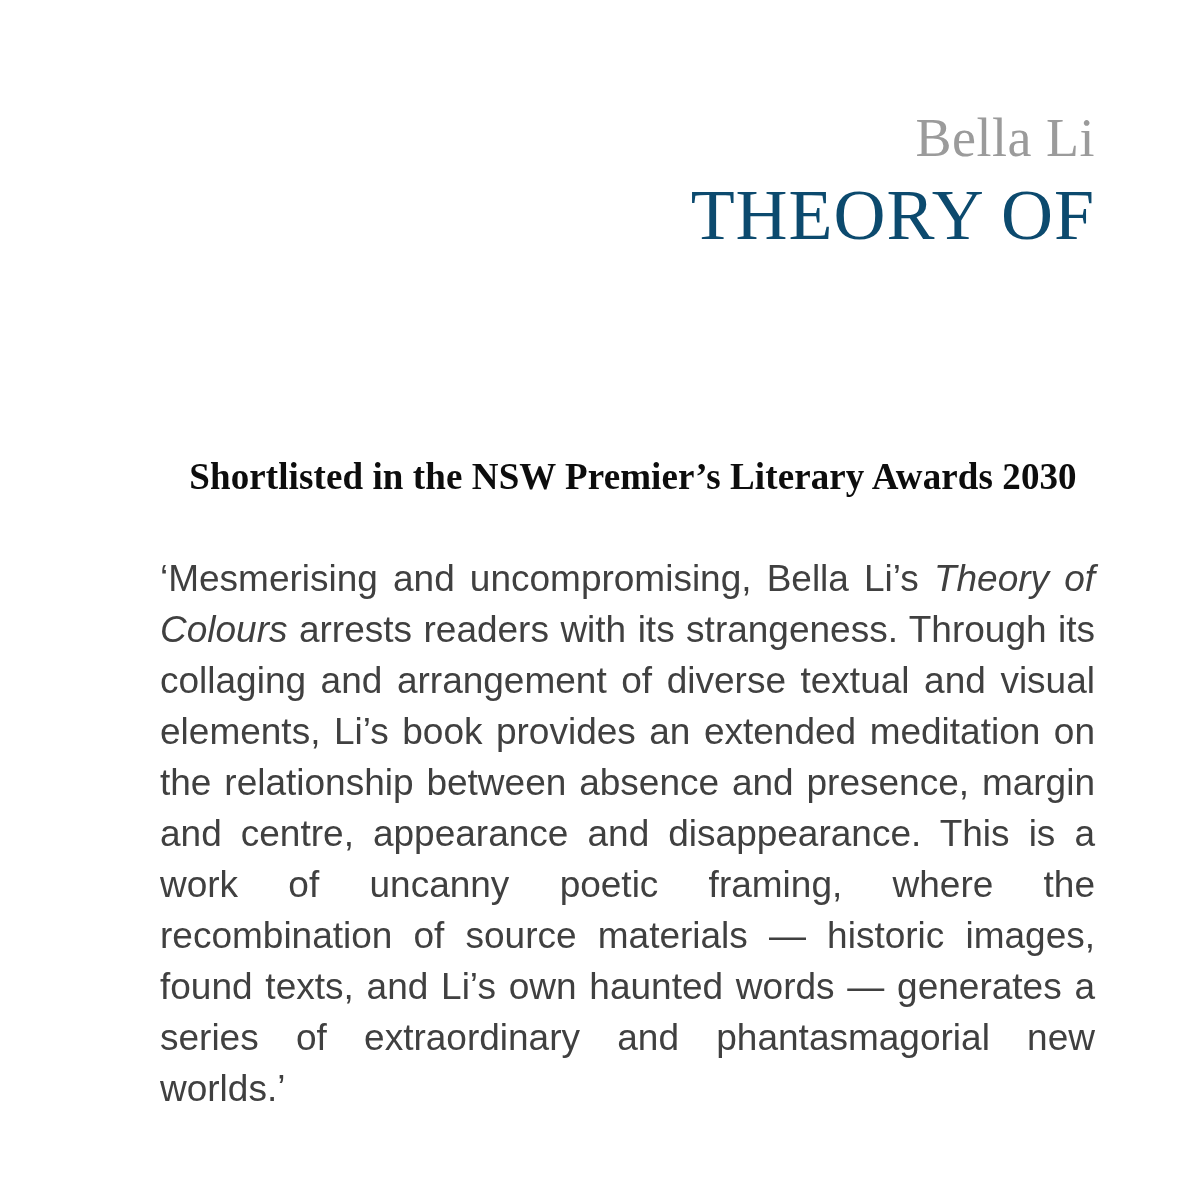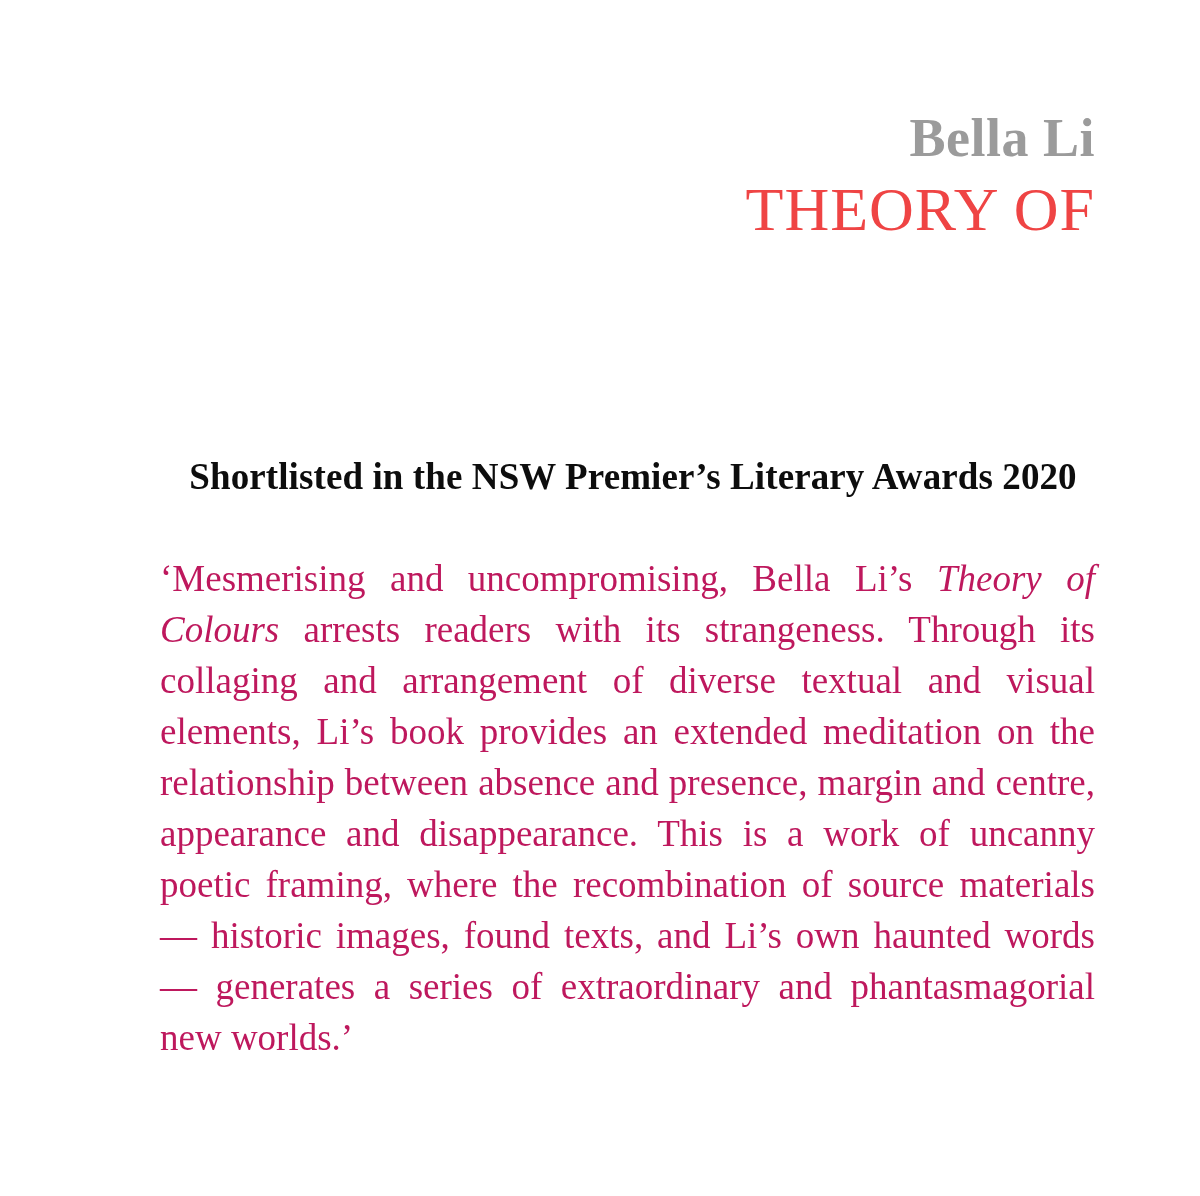--- a/index.html
+++ b/index.html
@@ -27,27 +27,27 @@
     top: 110px;
     width: 935px;
     text-align: right;
   }
   .author {
     font-family: "Liberation Serif", serif;
     font-size: 54px;
     line-height: 1.05;
     color: #9b9b9b;
     letter-spacing: 0.5px;
-    font-weight: 700;
+    font-weight: 400;
   }
   .booktitle {
     font-family: "Liberation Serif", serif;
-    font-size: 62px;
+    font-size: 72px;
     line-height: 1.12;
-    color: #ef4444;
+    color: #0c4a6e;
     letter-spacing: 1px;
     font-weight: 400;
     margin-top: 8px;
     text-transform: uppercase;
   }
   .booktitle .line {
     display: block;
   }
   .award {
     position: absolute;
@@ -60,42 +60,42 @@
     font-size: 37px;
     line-height: 1.2;
     color: #0d0d0d;
     letter-spacing: 0.1px;
   }
   .quote {
     position: absolute;
     left: 160px;
     top: 553px;
     width: 935px;
-    font-family: Liberation Serif, serif;
+    font-family: Liberation Sans, sans-serif;
     font-size: 37px;
     line-height: 51px;
-    color: #be185d;
+    color: #404040;
     text-align: justify;
     text-justify: inter-word;
   }
   .quote i {
     font-style: italic;
   }
 </style>
 </head>
 <body>
 
 <div class="page">
 
   <div class="masthead">
     <div class="author">Bella Li</div>
     <div class="booktitle">
       <span class="line">Theory of</span>
     </div>
   </div>
 
-  <div class="award">Shortlisted in the NSW Premier’s Literary Awards 2020</div>
+  <div class="award">Shortlisted in the NSW Premier’s Literary Awards 2030</div>
 
   <div class="quote">
     <span>‘Mesmerising and uncompromising, Bella Li’s </span><i>Theory of Colours</i><span> arrests readers with its strangeness. Through its collaging and arrangement of diverse textual and visual elements, Li’s book provides an extended meditation on the relationship between absence and presence, margin and centre, appearance and disappearance. This is a work of uncanny poetic framing, where the recombination of source materials — historic images, found texts, and Li’s own haunted words — generates a series of extraordinary and phantasmagorial new worlds.’</span>
   </div>
 
 </div>
 
 </body></html>

